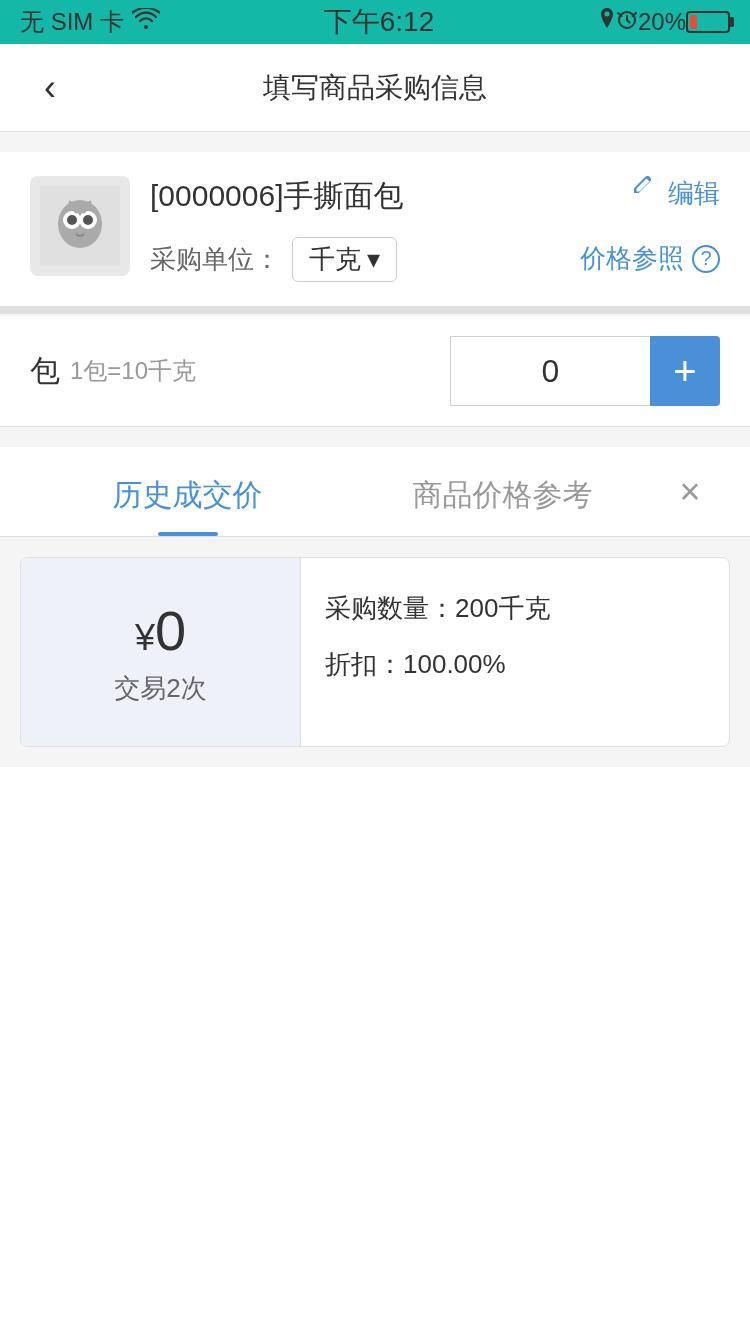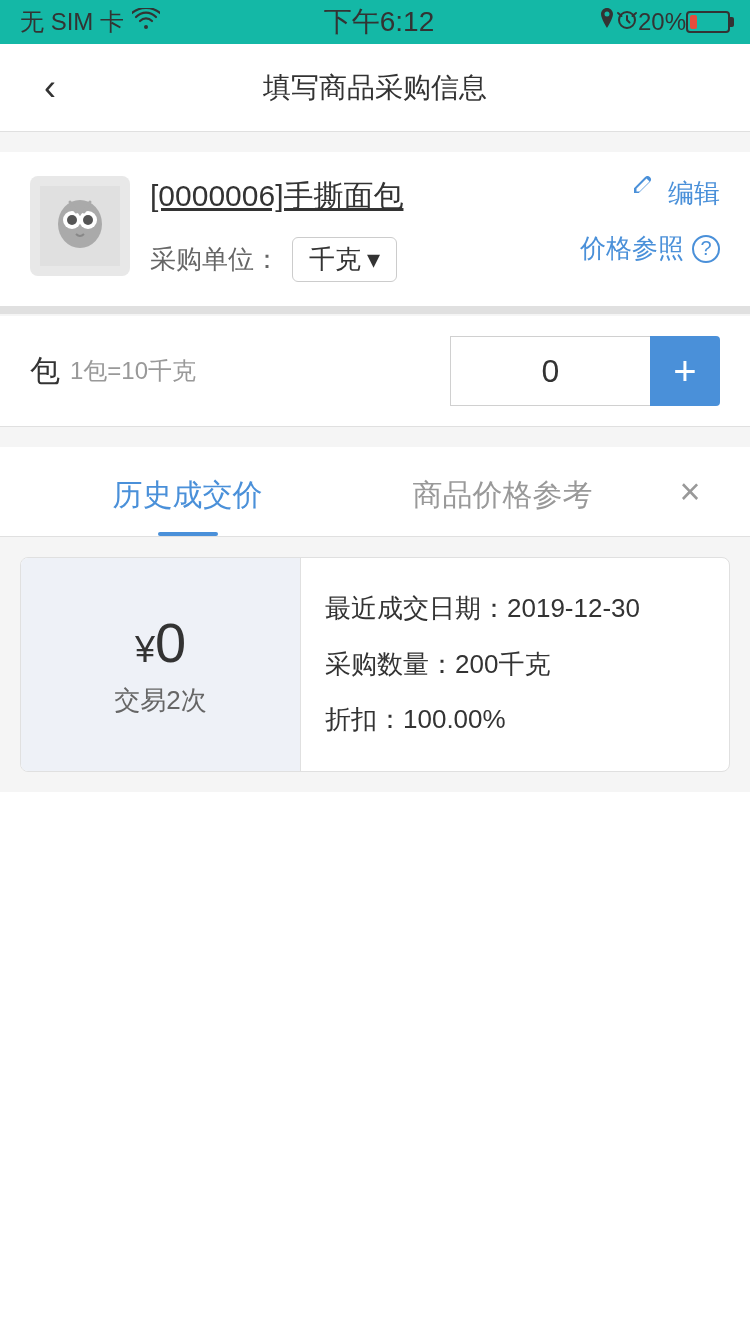--- a/index.html
+++ b/index.html
@@ -120,21 +120,20 @@
       overflow: hidden;
     }
     .product-info {
       flex: 1;
     }
     .product-name {
       font-size: 30px;
       color: #333;
       font-weight: 500;
       margin-bottom: 20px;
-      text-decoration: underline;
     }
     .product-unit-row {
       display: flex;
       align-items: center;
       gap: 12px;
     }
     .unit-label {
       font-size: 26px;
       color: #666;
     }
@@ -155,21 +154,21 @@
       top: 24px;
       right: 30px;
       color: #4a90d9;
       font-size: 26px;
       display: flex;
       align-items: flex-start;
       gap: 16px;
     }
     .price-ref-link {
       position: absolute;
-      bottom: 40px;
+      bottom: 30px;
       right: 30px;
       color: #4a90d9;
       font-size: 26px;
       display: flex;
       align-items: center;
       gap: 8px;
     }
 
     
     .quantity-row {
@@ -428,23 +427,20 @@
 <div class="price-card-container">
   <div class="price-card">
     <div class="price-left-panel">
       <div class="price-main">
         <span class="price-currency">¥</span><span>0</span>
       </div>
       <div class="price-trades">交易2次</div>
     </div>
     <div class="price-right-panel">
       <div class="price-detail-row">
-        <span>最近成交日期：</span><span>2019-12-30</span>
-      </div>
-      <div class="price-detail-row">
         <span>采购数量：</span><span>200千克</span>
       </div>
       <div class="price-detail-row">
         <span>折扣：</span><span>100.00%</span>
       </div>
     </div>
   </div>
 </div>
 
 <div class="bottom-area"></div>

